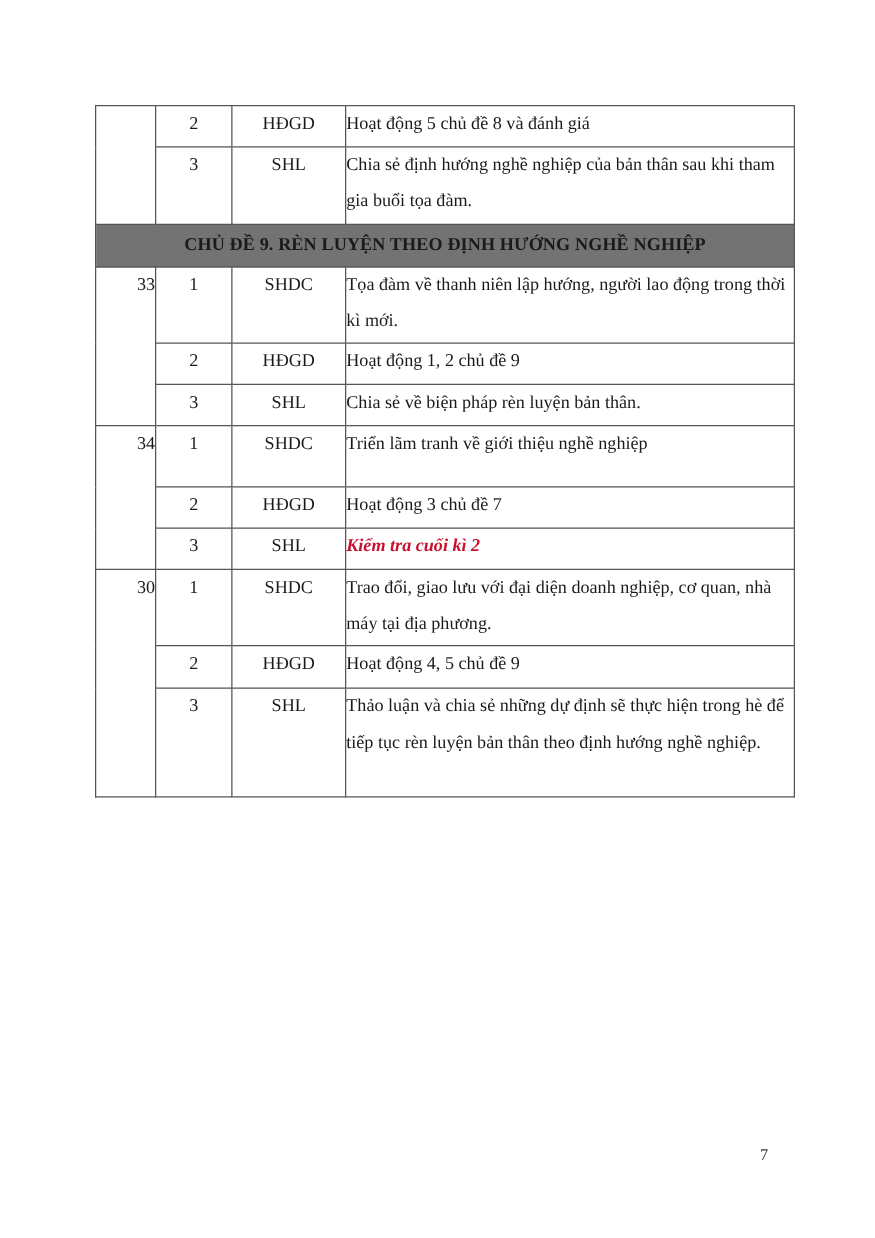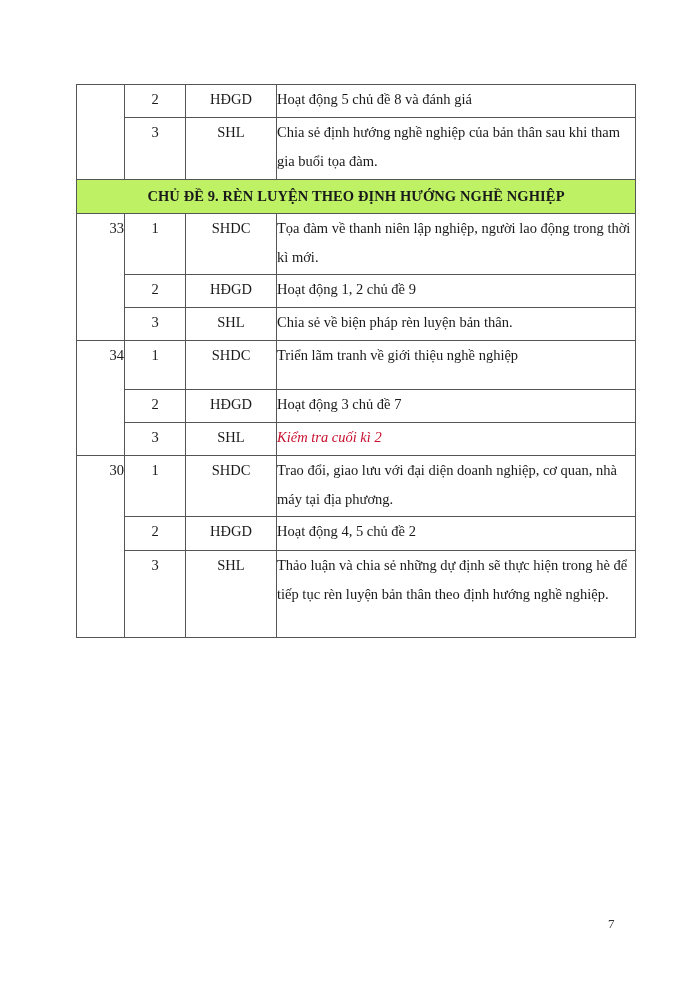--- a/index.html
+++ b/index.html
@@ -9,23 +9,23 @@
     table.plan { position: absolute; left: 76px; top: 84px; width: 559px;
       border-collapse: collapse; table-layout: fixed; font-size: 14.5px; }
     table.plan td { border: 1px solid #555; padding: 0; vertical-align: top; line-height: 29px; }
     col.c-week { width: 48px; }
     col.c-period { width: 61px; }
     col.c-type { width: 91px; }
     col.c-content { width: 359px; }
     td.num, td.type { text-align: center; padding-top: 2px; }
     td.content { padding: 2px 6px 2px 8px; text-align: left; }
     td.week { text-align: right; padding-top: 2px; }
-    tr.section td { background: #bef264; text-align: center; font-weight: bold;
+    tr.section td { background: #737373; text-align: center; font-weight: bold;
       font-size: 14.5px; height: 33px; line-height: 33px; vertical-align: middle; letter-spacing: 0.1px; }
-    .highlight { color: #c8102e; font-weight: normal; font-style: italic; }
+    .highlight { color: #c8102e; font-weight: bold; font-style: italic; }
     .page-number { position: absolute; left: 608px; top: 916px; font-size: 13px; color: #333; }
   </style>
 </head>
 <body>
 
 <div class="page">
   <table class="plan">
     <colgroup>
       <col class="c-week">
         <col class="c-period">
@@ -47,21 +47,21 @@
       </tr>
 
       <tr class="section">
         <td colspan="4">CHỦ ĐỀ 9. RÈN LUYỆN THEO ĐỊNH HƯỚNG NGHỀ NGHIỆP</td>
       </tr>
 
       <tr style="height:61px">
         <td class="week" rowspan="3">33</td>
         <td class="num">1</td>
         <td class="type">SHDC</td>
-        <td class="content">Tọa đàm về thanh niên lập nghiệp, người lao động trong thời kì mới.</td>
+        <td class="content">Tọa đàm về thanh niên lập hướng, người lao động trong thời kì mới.</td>
       </tr>
       <tr style="height:33px">
         <td class="num">2</td>
         <td class="type">HĐGD</td>
         <td class="content">Hoạt động 1, 2 chủ đề 9</td>
       </tr>
       <tr style="height:33px">
         <td class="num">3</td>
         <td class="type">SHL</td>
         <td class="content">Chia sẻ về biện pháp rèn luyện bản thân.</td>
@@ -88,21 +88,21 @@
 
       <tr style="height:61px">
         <td class="week" rowspan="3">30</td>
         <td class="num">1</td>
         <td class="type">SHDC</td>
         <td class="content">Trao đổi, giao lưu với đại diện doanh nghiệp, cơ quan, nhà máy tại địa phương.</td>
       </tr>
       <tr style="height:34px">
         <td class="num">2</td>
         <td class="type">HĐGD</td>
-        <td class="content">Hoạt động 4, 5 chủ đề 2</td>
+        <td class="content">Hoạt động 4, 5 chủ đề 9</td>
       </tr>
       <tr style="height:87px">
         <td class="num">3</td>
         <td class="type">SHL</td>
         <td class="content">Thảo luận và chia sẻ những dự định sẽ thực hiện trong hè để tiếp tục rèn luyện bản thân theo định hướng nghề nghiệp.</td>
       </tr>
     </tbody>
   </table>
 
   <div class="page-number">7</div>

